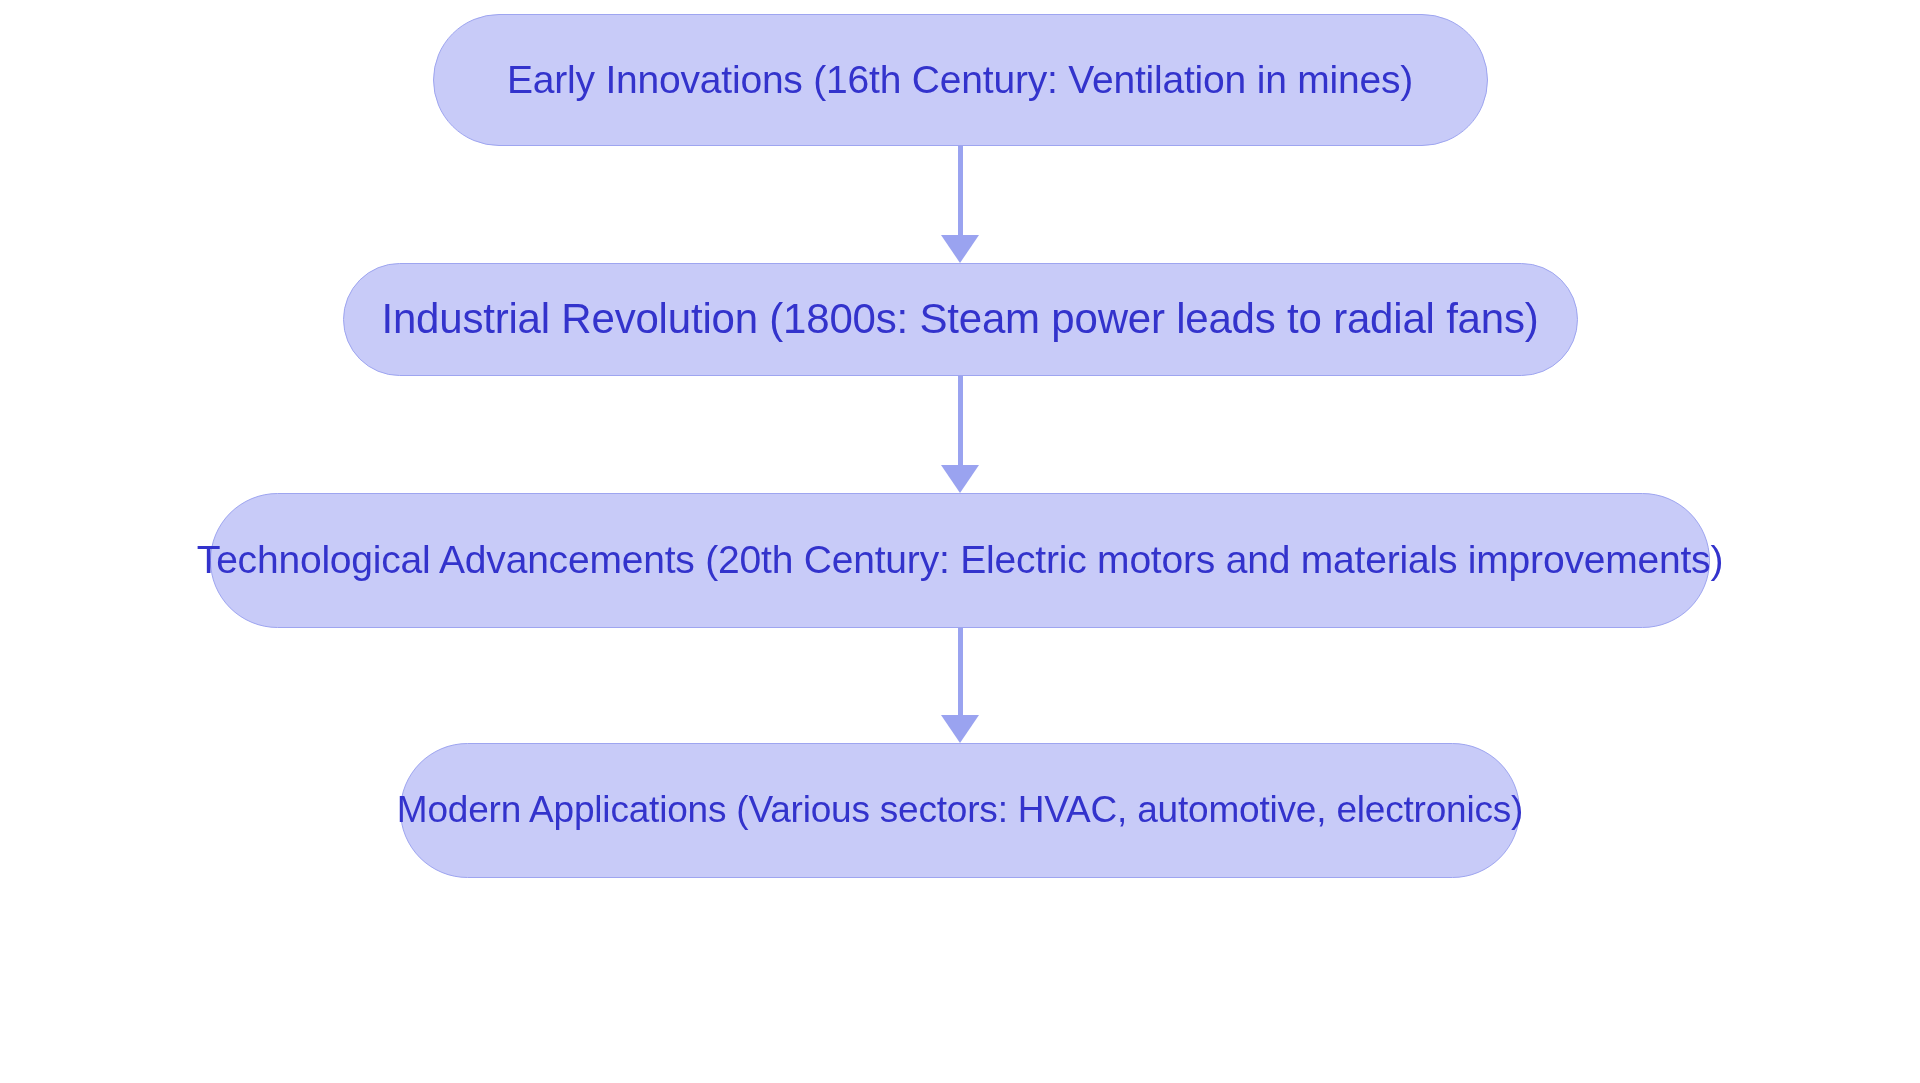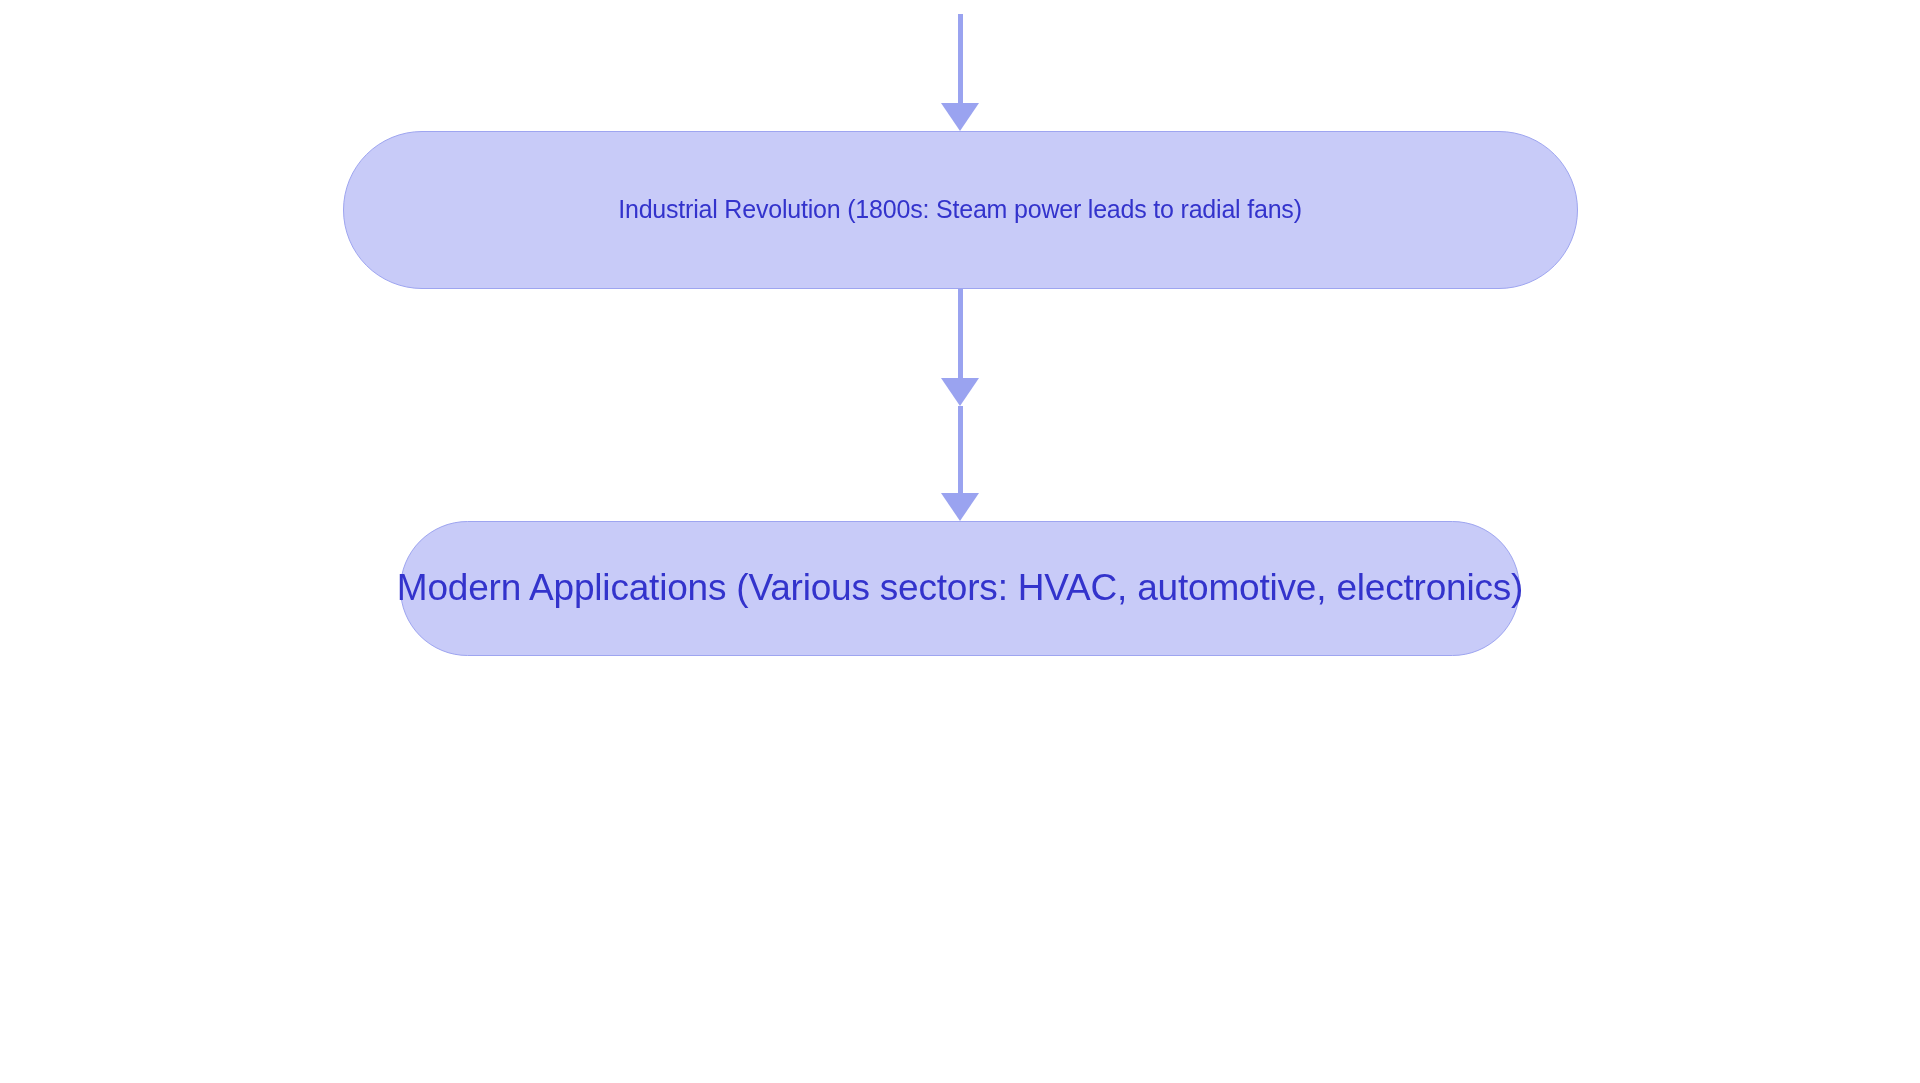--- a/index.html
+++ b/index.html
@@ -51,21 +51,21 @@
   }
 
   .node-label {
     display: block;
     padding: 0 58px;
     line-height: 1.1;
   }
 
   
   #node-1 { width: 1055px; height: 132px; font-size: 39px; }
-  #node-2 { width: 1235px; height: 158px; font-size: 25px; }
+  #node-2 { width: 1235px; height: 113px; font-size: 42px; }
   #node-3 { width: 1500px; height: 135px; font-size: 39px; }
   #node-4 { width: 1120px; height: 135px; font-size: 37px; }
 
   
   .connector {
     position: relative;
     width: 40px;
     display: flex;
     flex-direction: column;
     align-items: center;
@@ -93,35 +93,41 @@
   .spacer-top { height: 14px; width: 1px; }
 </style>
 </head>
 <body>
 
 <div id="flow-canvas">
   <div class="flow-stack">
 
     <div class="spacer-top"></div>
 
+    <div class="node" id="node-1">
+      <span class="node-label">Early Innovations (16th Century: Ventilation in mines)</span>
+    </div>
 
     <div class="connector" id="connector-1">
       <div class="stem"></div>
       <div class="arrowhead"></div>
     </div>
 
     <div class="node" id="node-2">
       <span class="node-label">Industrial Revolution (1800s: Steam power leads to radial fans)</span>
     </div>
 
     <div class="connector" id="connector-2">
       <div class="stem"></div>
       <div class="arrowhead"></div>
     </div>
 
+    <div class="node" id="node-3">
+      <span class="node-label">Technological Advancements (20th Century: Electric motors and materials improvements)</span>
+    </div>
 
     <div class="connector" id="connector-3">
       <div class="stem"></div>
       <div class="arrowhead"></div>
     </div>
 
     <div class="node" id="node-4">
       <span class="node-label">Modern Applications (Various sectors: HVAC, automotive, electronics)</span>
     </div>
 

